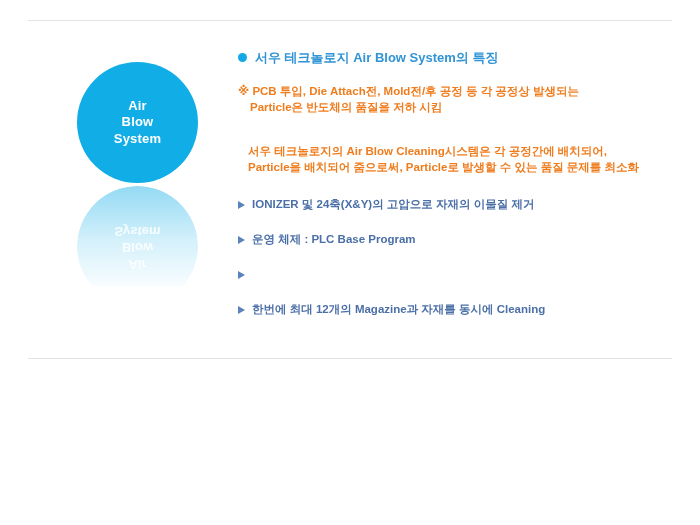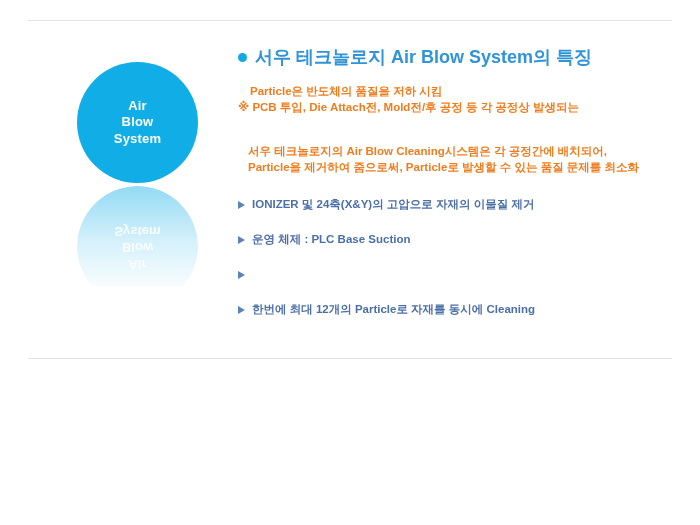--- a/index.html
+++ b/index.html
@@ -109,21 +109,21 @@
   .dot-icon {
     flex: 0 0 auto;
     width: 9px;
     height: 9px;
     border-radius: 50%;
     background: #14a8e4;
     margin-top: 5px;
   }
   .heading-text {
     color: #3194d6;
-    font-size: 18px;
+    font-size: 13px;
     font-weight: bold;
     line-height: 19px;
     white-space: nowrap;
   }
 
   .note {
     color: #ef7d1e;
     font-size: 11.5px;
     font-weight: bold;
     line-height: 16px;
@@ -186,41 +186,41 @@
   </div>
 
   <div class="content">
 
     <div class="heading">
       <span class="dot-icon"></span>
       <span class="heading-text">서우 테크놀로지 Air Blow System의 특징</span>
     </div>
 
     <div class="note note-primary">
+      <div class="note-line">※ PCB 투입, Die Attach전, Mold전/후 공정 등 각 공정상 발생되는</div>
       <div class="note-line indent">Particle은 반도체의 품질을 저하 시킴</div>
-      <div class="note-line">※ PCB 투입, Die Attach전, Mold전/후 공정 등 각 공정상 발생되는</div>
     </div>
 
     <div class="note note-secondary">
       <div class="note-line">서우 테크놀로지의 Air Blow Cleaning시스템은 각 공정간에 배치되어,</div>
-      <div class="note-line">Particle을 제거하여 줌으로써, Particle로 발생할 수 있는 품질 문제를 최소화</div>
+      <div class="note-line">Particle을 배치되어 줌으로써, Particle로 발생할 수 있는 품질 문제를 최소화</div>
     </div>
 
     <div class="bullets">
       <div class="bullet-row">
         <span class="tri-icon"></span>
         <span class="bullet-text">IONIZER 및 24축(X&amp;Y)의 고압으로 자재의 이물질 제거</span>
       </div>
       <div class="bullet-row">
         <span class="tri-icon"></span>
-        <span class="bullet-text">운영 체제 : PLC Base Suction</span>
-      </div>
-      <div class="bullet-row">
-        <span class="tri-icon"></span>
-      </div>
-      <div class="bullet-row">
-        <span class="tri-icon"></span>
-        <span class="bullet-text">한번에 최대 12개의 Particle로 자재를 동시에 Cleaning</span>
+        <span class="bullet-text">운영 체제 : PLC Base Program</span>
+      </div>
+      <div class="bullet-row">
+        <span class="tri-icon"></span>
+      </div>
+      <div class="bullet-row">
+        <span class="tri-icon"></span>
+        <span class="bullet-text">한번에 최대 12개의 Magazine과 자재를 동시에 Cleaning</span>
       </div>
     </div>
 
   </div>
 </div>
 
 </body></html>

